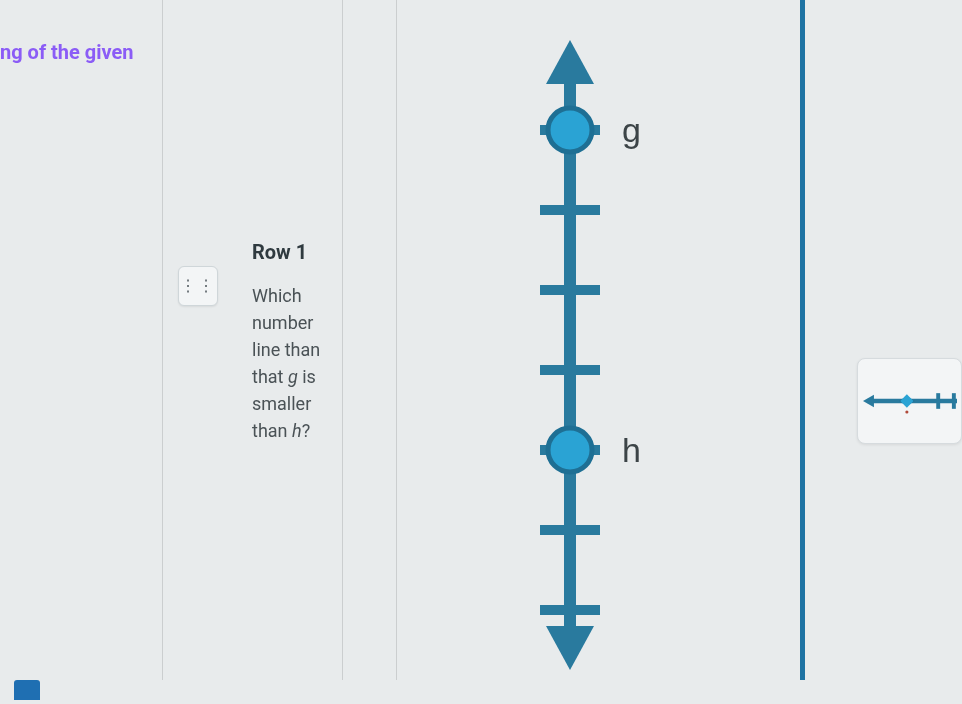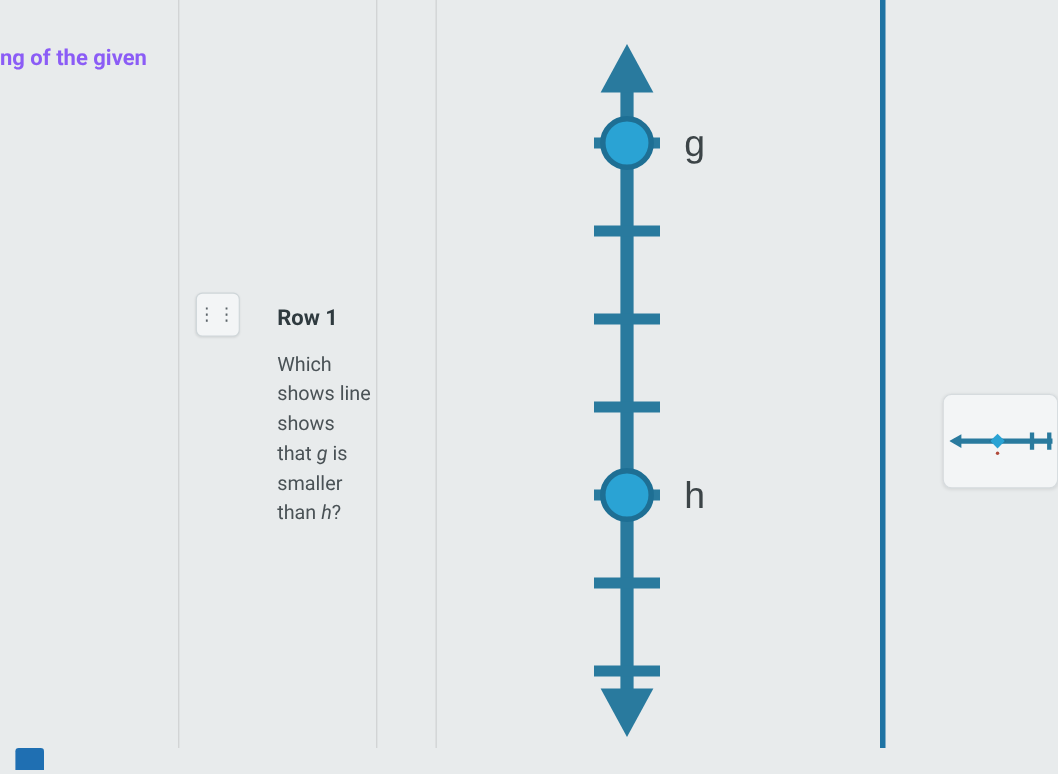--- a/index.html
+++ b/index.html
@@ -55,21 +55,20 @@
     color: #5c6469;
     box-shadow: 0 1px 2px rgba(0,0,0,0.08);
     cursor: grab;
   }
   .drag-handle .dots { line-height: 6px; }
   .row-block {
     position: absolute;
     top: 240px;
     left: 252px;
     width: 86px;
-    margin-top: 36px;
   }
   .row-title {
     font-weight: 700;
     font-size: 20px;
     color: #2f3a3f;
     margin-bottom: 18px;
   }
   .row-question {
     font-size: 18px;
     line-height: 1.5;
@@ -118,21 +117,21 @@
 <div class="col-line l2"></div>
 <div class="col-line l3"></div>
 
 <div class="drag-handle">
   <span class="dots">⋮⋮</span>
 </div>
 
 <div class="row-block">
   <div class="row-title">Row 1</div>
   <div class="row-question">
-    <span>Which shows line shows that </span><span class="var">g</span><span> is smaller than </span><span class="var">h</span><span>?</span>
+    <span>Which number line than that </span><span class="var">g</span><span> is smaller than </span><span class="var">h</span><span>?</span>
   </div>
 </div>
 
 <div class="numline">
   <svg viewBox="0 0 350 630">
 
     <line x1="150" y1="28" x2="150" y2="602" stroke="#297a9e" stroke-width="12"></line>
 
     <polygon points="150,0 126,44 174,44" fill="#297a9e"></polygon>
 

